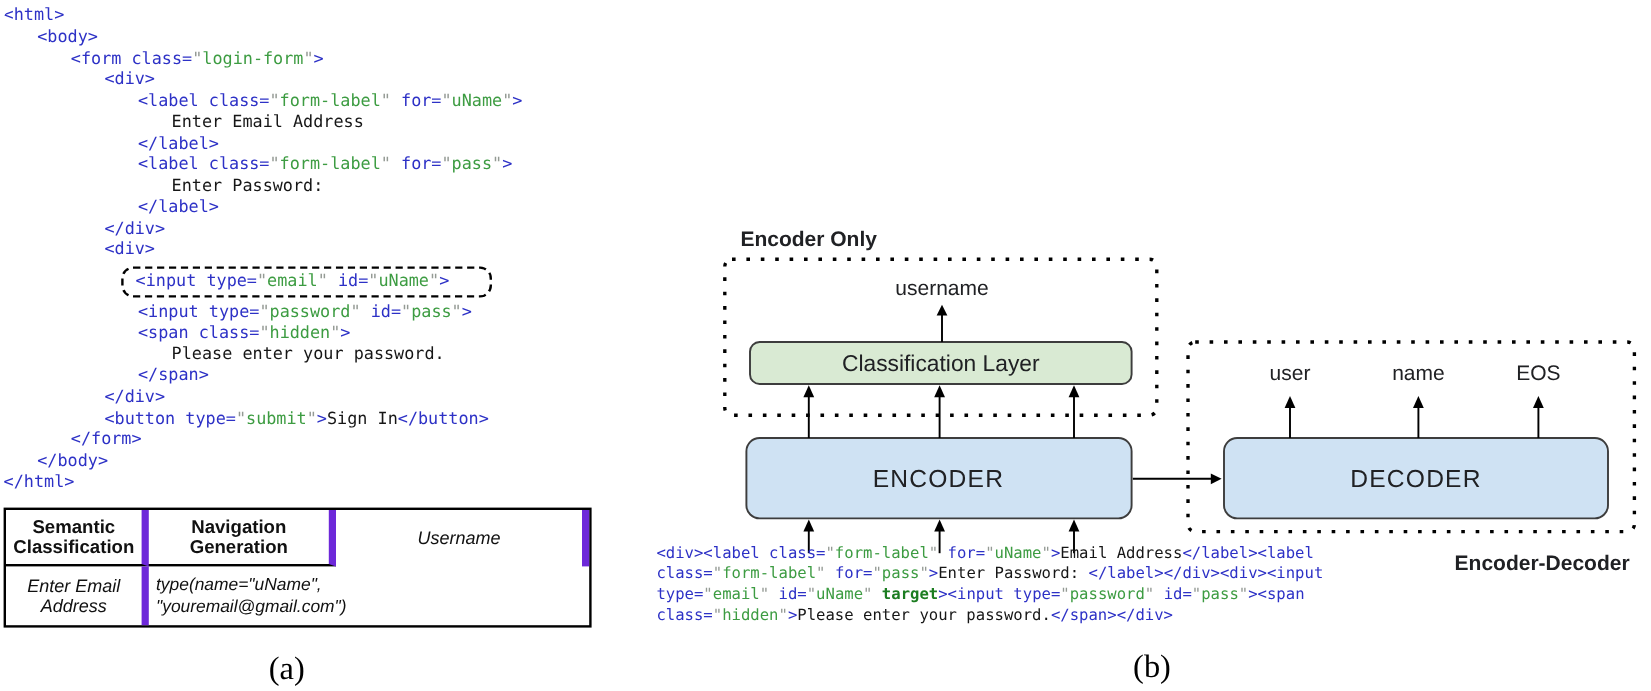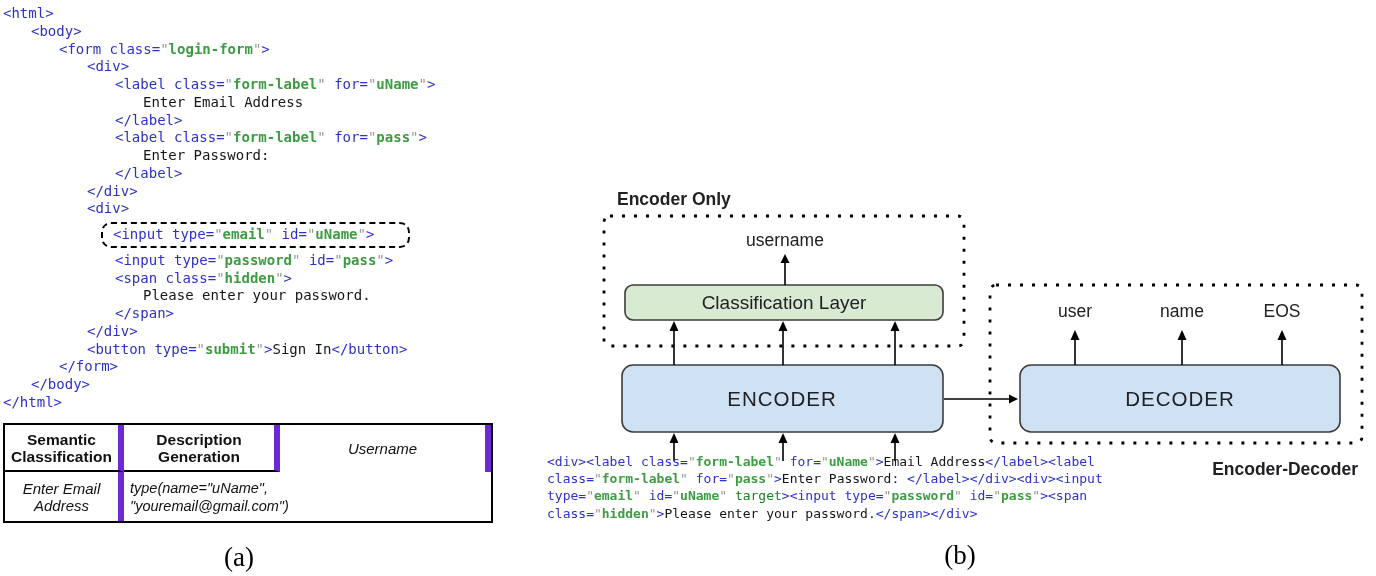--- a/index.html
+++ b/index.html
@@ -4,24 +4,24 @@
 <style>
   html,body{margin:0;padding:0;background:#fff;}
   .stage{position:relative;width:1376px;height:576px;background:#ffffff;
          font-family:"Liberation Sans",sans-serif;overflow:hidden;color:#111;border-radius:26px;}
 
   
   .code{position:absolute;font-family:"DejaVu Sans Mono",monospace;white-space:pre;color:#161616;}
   #code-left{left:3px;top:5px;font-size:14px;line-height:17.75px;}
   #code-bottom{left:547px;top:453px;font-size:13px;line-height:17.2px;}
   .tk-t{color:var(--tag-blue);}
-  .tk-v{color:var(--value-green);font-weight:bold;}
+  .tk-v{color:var(--value-green);}
   .tk-q{color:var(--quote-gray);}
   .tk-x{color:#161616;}
-  .tk-b{color:var(--target-green);font-weight:normal;}
+  .tk-b{color:var(--target-green);font-weight:bold;}
   .dashed-box{display:inline-block;border:2.5px dashed #000;border-radius:10px;
               padding:2px 34px 2px 10px;margin:4px 0;}
 
   
   #task-table{position:absolute;left:3px;top:423px;width:490px;height:100px;
               border:2px solid #000;box-sizing:border-box;display:grid;
               grid-template-columns:119px 156px 211px;grid-template-rows:47px 49px;}
   .cell{display:flex;align-items:center;justify-content:center;text-align:center;
         border-right:6px solid #6d28d9;box-sizing:border-box;}
   .cell.last{border-right:none;}
@@ -47,21 +47,21 @@
 </head>
 <body>
 
 <div class="stage">
 
   <div id="code-left" class="code"><div style="padding-left: 0px;"><span class="tk-t">&lt;html&gt;</span></div><div style="padding-left: 28px;"><span class="tk-t">&lt;body&gt;</span></div><div style="padding-left: 56px;"><span class="tk-t">&lt;form class=</span><span class="tk-q">"</span><span class="tk-v">login-form</span><span class="tk-q">"</span><span class="tk-t">&gt;</span></div><div style="padding-left: 84px;"><span class="tk-t">&lt;div&gt;</span></div><div style="padding-left: 112px;"><span class="tk-t">&lt;label class=</span><span class="tk-q">"</span><span class="tk-v">form-label</span><span class="tk-q">"</span><span class="tk-t"> for=</span><span class="tk-q">"</span><span class="tk-v">uName</span><span class="tk-q">"</span><span class="tk-t">&gt;</span></div><div style="padding-left: 140px;"><span class="tk-x">Enter Email Address</span></div><div style="padding-left: 112px;"><span class="tk-t">&lt;/label&gt;</span></div><div style="padding-left: 112px;"><span class="tk-t">&lt;label class=</span><span class="tk-q">"</span><span class="tk-v">form-label</span><span class="tk-q">"</span><span class="tk-t"> for=</span><span class="tk-q">"</span><span class="tk-v">pass</span><span class="tk-q">"</span><span class="tk-t">&gt;</span></div><div style="padding-left: 140px;"><span class="tk-x">Enter Password:</span></div><div style="padding-left: 112px;"><span class="tk-t">&lt;/label&gt;</span></div><div style="padding-left: 84px;"><span class="tk-t">&lt;/div&gt;</span></div><div style="padding-left: 84px;"><span class="tk-t">&lt;div&gt;</span></div><div style="padding-left: 98px;"><span class="dashed-box"><span class="tk-t">&lt;input type=</span><span class="tk-q">"</span><span class="tk-v">email</span><span class="tk-q">"</span><span class="tk-t"> id=</span><span class="tk-q">"</span><span class="tk-v">uName</span><span class="tk-q">"</span><span class="tk-t">&gt;</span></span></div><div style="padding-left: 112px;"><span class="tk-t">&lt;input type=</span><span class="tk-q">"</span><span class="tk-v">password</span><span class="tk-q">"</span><span class="tk-t"> id=</span><span class="tk-q">"</span><span class="tk-v">pass</span><span class="tk-q">"</span><span class="tk-t">&gt;</span></div><div style="padding-left: 112px;"><span class="tk-t">&lt;span class=</span><span class="tk-q">"</span><span class="tk-v">hidden</span><span class="tk-q">"</span><span class="tk-t">&gt;</span></div><div style="padding-left: 140px;"><span class="tk-x">Please enter your password.</span></div><div style="padding-left: 112px;"><span class="tk-t">&lt;/span&gt;</span></div><div style="padding-left: 84px;"><span class="tk-t">&lt;/div&gt;</span></div><div style="padding-left: 84px;"><span class="tk-t">&lt;button type=</span><span class="tk-q">"</span><span class="tk-v">submit</span><span class="tk-q">"</span><span class="tk-t">&gt;</span><span class="tk-x">Sign In</span><span class="tk-t">&lt;/button&gt;</span></div><div style="padding-left: 56px;"><span class="tk-t">&lt;/form&gt;</span></div><div style="padding-left: 28px;"><span class="tk-t">&lt;/body&gt;</span></div><div style="padding-left: 0px;"><span class="tk-t">&lt;/html&gt;</span></div></div>
 
   <div id="task-table">
     <div class="cell head" style="white-space:pre-line">Semantic
 Classification</div>
-    <div class="cell head" style="white-space:pre-line">Description
+    <div class="cell head" style="white-space:pre-line">Navigation
 Generation</div>
     <div class="cell body">Username</div>
     <div class="cell body">Enter Email Address</div>
     <div class="cell body code-cell last">type(name="uName",
 "youremail@gmail.com")</div>
   </div>
 
   <div id="cap-a" class="cap">(a)</div>
   <div id="cap-b" class="cap">(b)</div>
 

